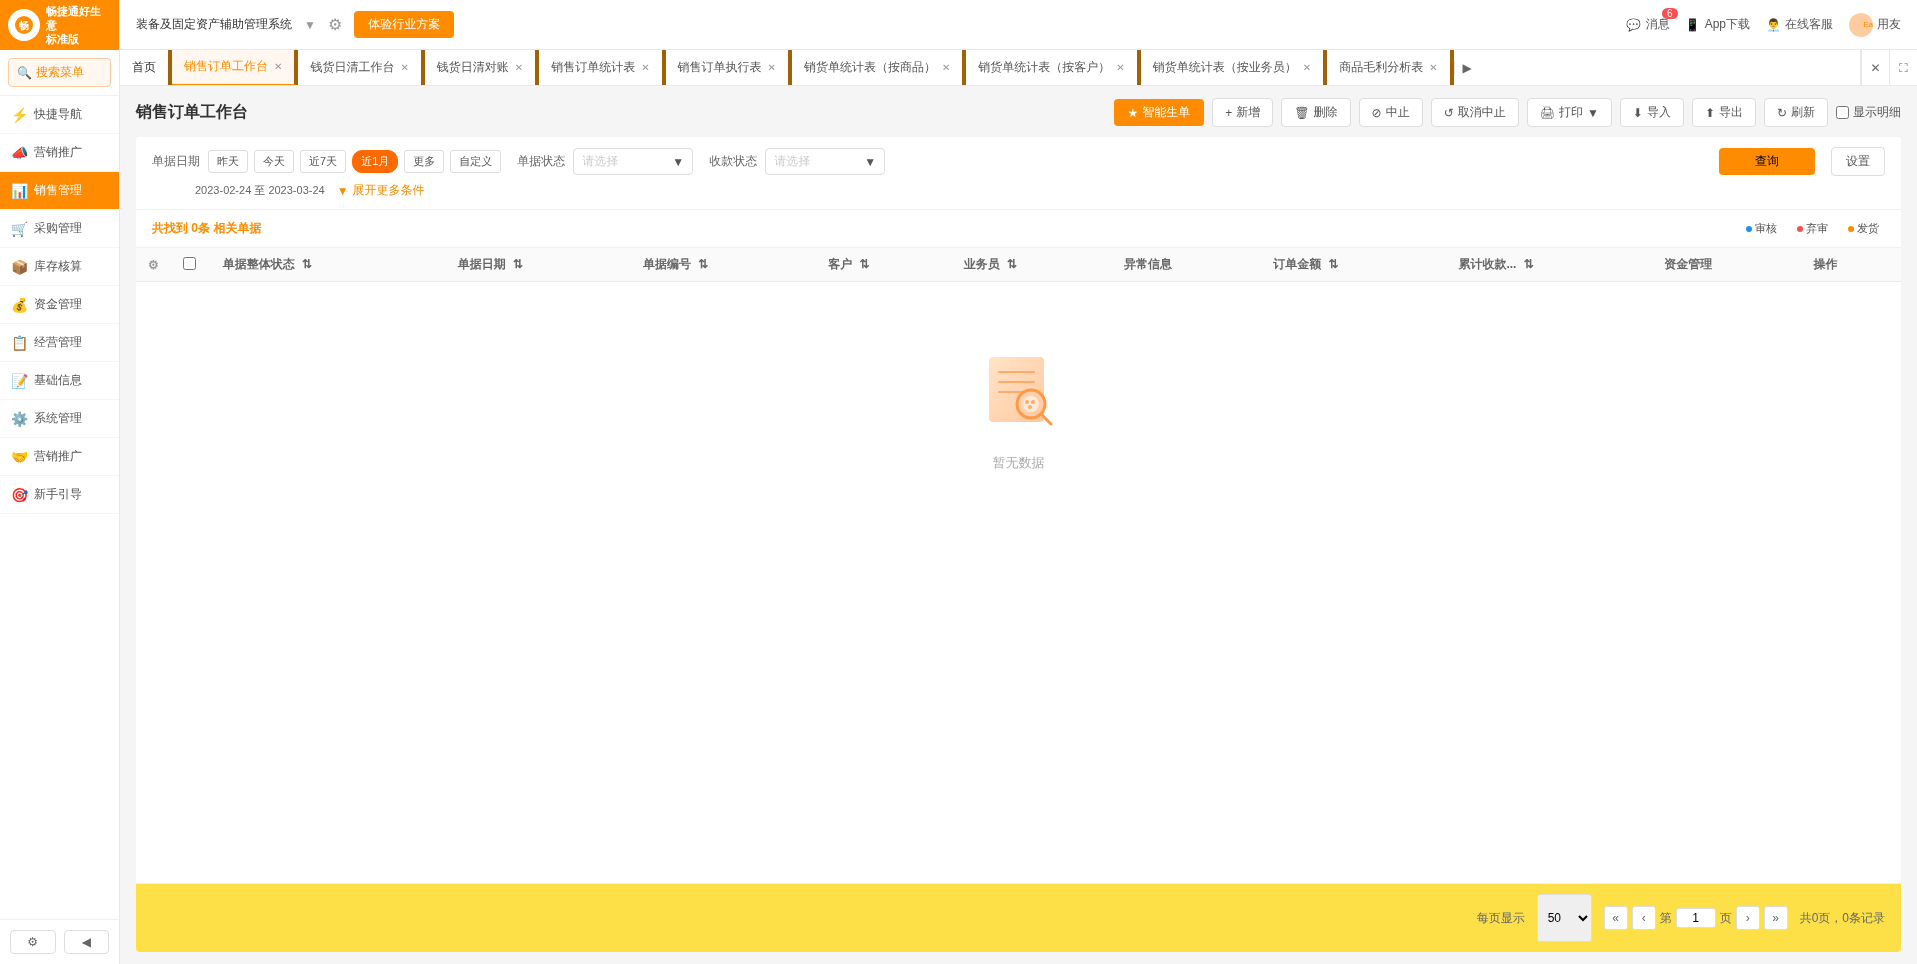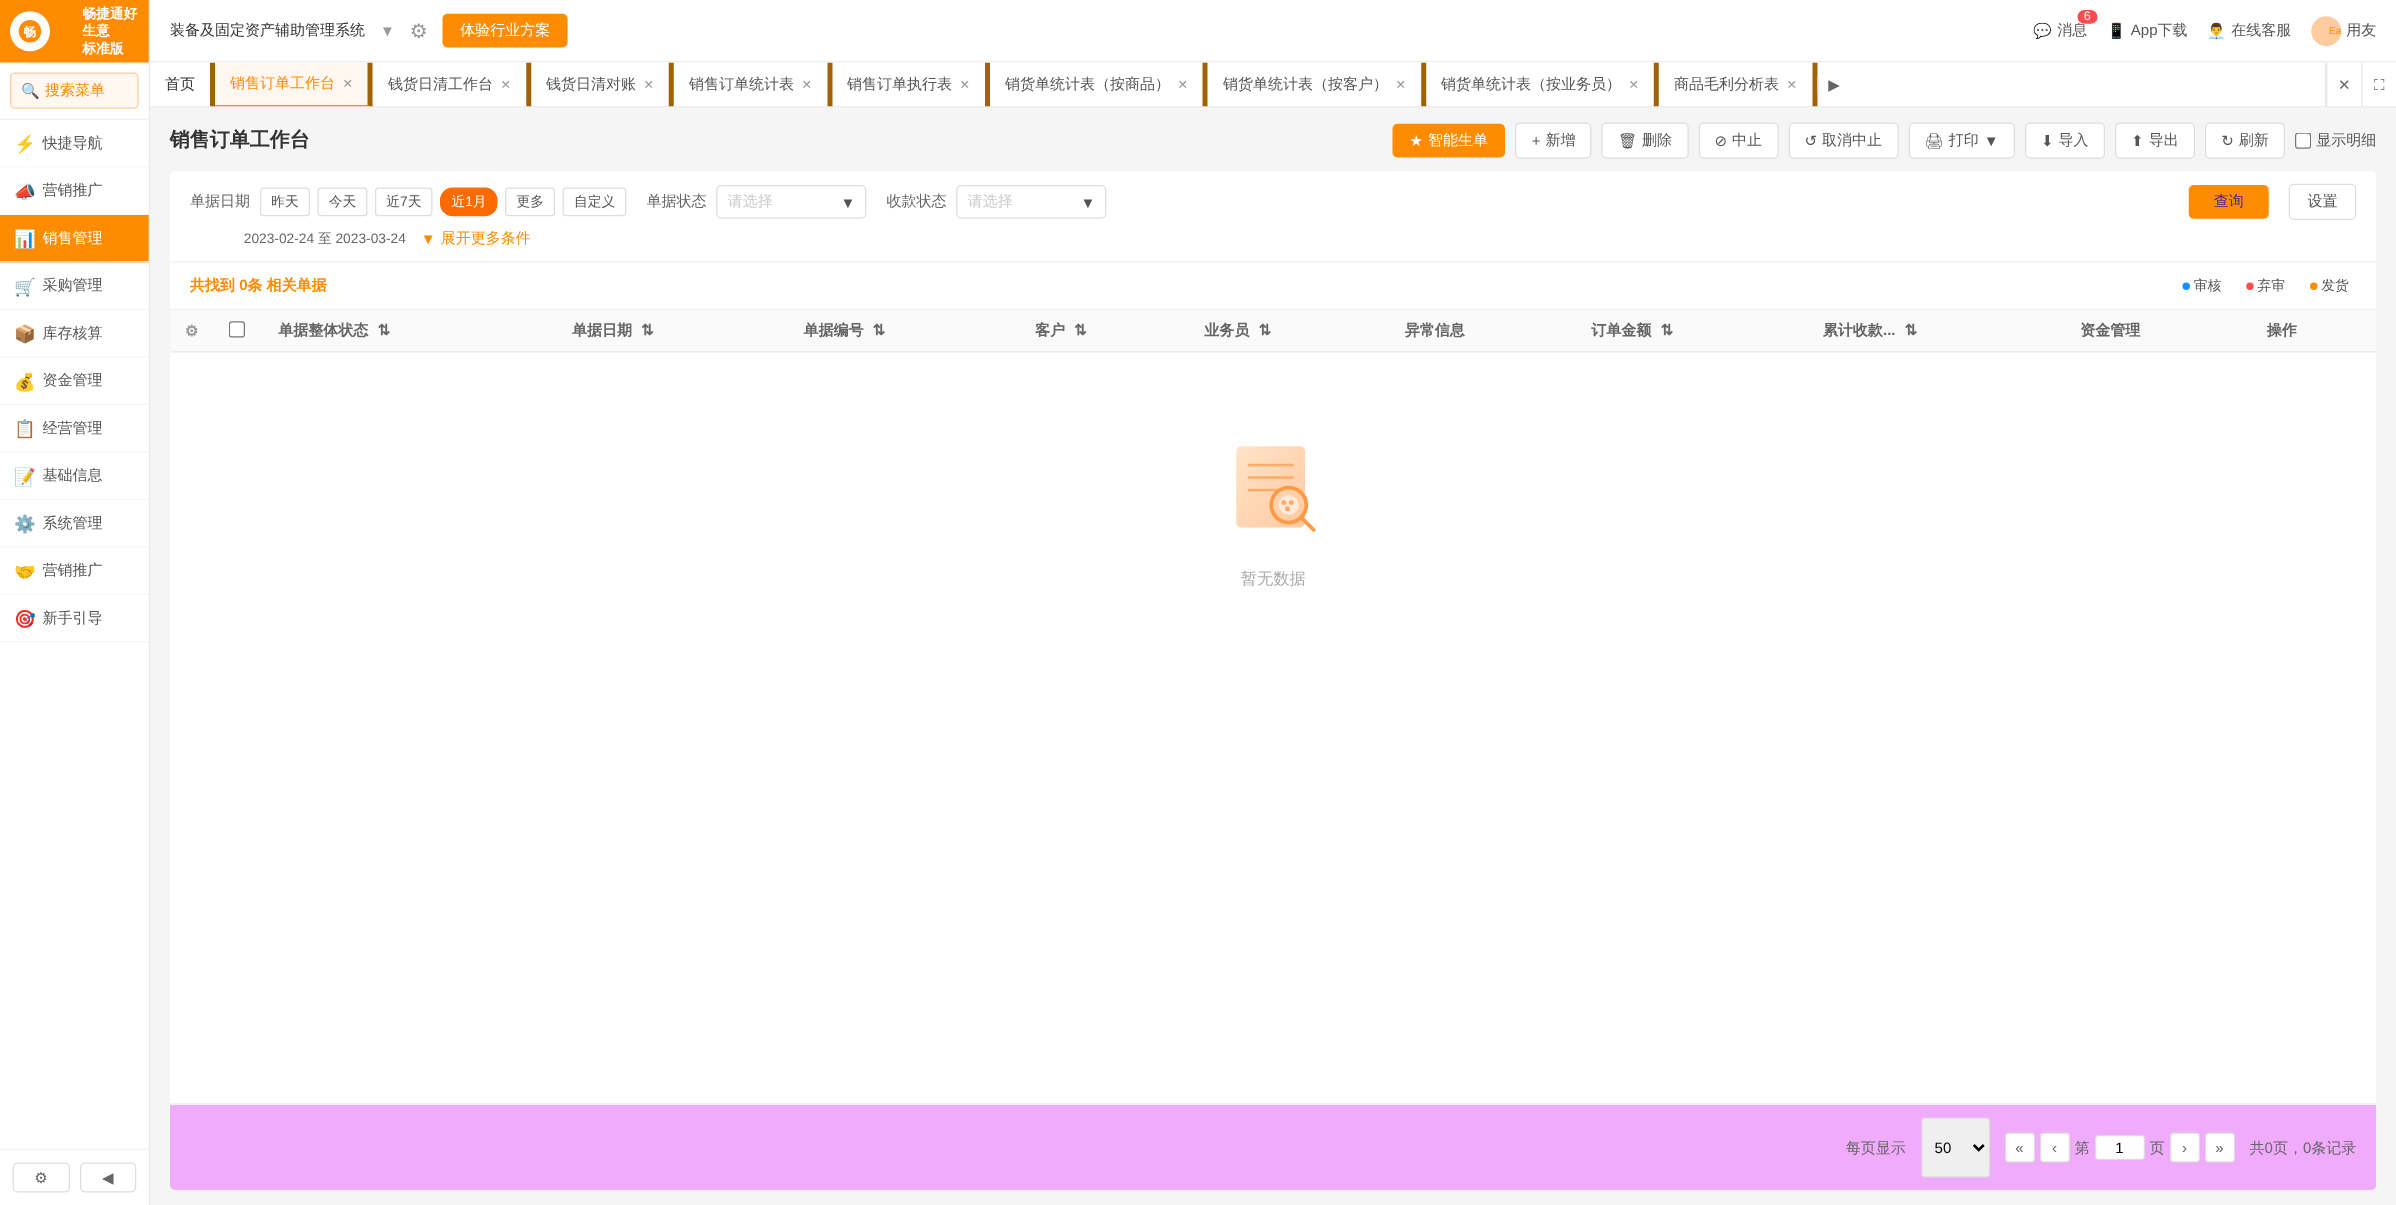--- a/index.html
+++ b/index.html
@@ -2,21 +2,21 @@
 <html><head>
   <meta charset="utf-8">
   <style>
     * { box-sizing: border-box; margin: 0; padding: 0; }
     body { font-family: 'Microsoft YaHei', Arial, sans-serif; font-size: 12px; color: #333; background: #f5f5f5; display: flex; height: 964px; overflow: hidden; }
 
     
     .sidebar { width: 120px; background: #fff; display: flex; flex-direction: column; border-right: 1px solid #e8e8e8; flex-shrink: 0; }
     .sidebar-logo { background: #ff8c00; height: 50px; display: flex; align-items: center; justify-content: center; color: #fff; font-size: 13px; font-weight: bold; padding: 8px; }
     .sidebar-logo-icon { width: 32px; height: 32px; background: #fff; border-radius: 50%; display: flex; align-items: center; justify-content: center; margin-right: 6px; flex-shrink: 0; }
-    .sidebar-logo-text { font-size: 11px; line-height: 1.3; margin-left: 20px; }
+    .sidebar-logo-text { font-size: 11px; line-height: 1.3; }
     .sidebar-search { padding: 8px; border-bottom: 1px solid #f0f0f0; }
     .sidebar-search-btn { width: 100%; background: #fff7f0; border: 1px solid #ffcca0; border-radius: 4px; padding: 5px 8px; color: #ff8c00; cursor: pointer; font-size: 12px; display: flex; align-items: center; gap: 4px; }
     .sidebar-nav-item { padding: 10px 12px; display: flex; align-items: center; gap: 6px; cursor: pointer; color: #555; border-bottom: 1px solid #f5f5f5; }
     .sidebar-nav-item.active { background: #ff8c00; color: #fff; }
     .sidebar-nav-icon { width: 16px; height: 16px; display: flex; align-items: center; justify-content: center; font-size: 14px; }
     .sidebar-bottom { margin-top: auto; padding: 10px; display: flex; gap: 8px; border-top: 1px solid #f0f0f0; }
     .sidebar-bottom-btn { flex: 1; background: none; border: 1px solid #ddd; border-radius: 4px; padding: 4px; cursor: pointer; font-size: 12px; color: #666; }
 
     
     .main { flex: 1; display: flex; flex-direction: column; overflow: hidden; }
@@ -57,21 +57,21 @@
     .filter-area { background: #fff; padding: 10px 16px; border-bottom: 1px solid #f0f0f0; }
     .filter-row { display: flex; align-items: center; gap: 16px; flex-wrap: wrap; }
     .filter-item { display: flex; align-items: center; gap: 8px; }
     .filter-label { color: #666; font-size: 12px; white-space: nowrap; }
     .filter-date-group { display: flex; align-items: center; gap: 6px; }
     .filter-date-btn { padding: 3px 8px; border: 1px solid #ddd; border-radius: 3px; cursor: pointer; font-size: 11px; color: #555; background: #fff; }
     .filter-date-btn.active { background: #ff6a00; color: #fff; border-color: #ff6a00; border-radius: 10px; }
     .filter-date-range { color: #666; font-size: 11px; margin-left: 43px; }
     .filter-select { border: 1px solid #ddd; border-radius: 4px; padding: 4px 8px; font-size: 12px; color: #555; background: #fff; min-width: 120px; cursor: pointer; display: flex; align-items: center; justify-content: space-between; gap: 8px; }
     .filter-expand { display: flex; align-items: center; gap: 4px; color: #ff8c00; cursor: pointer; font-size: 12px; }
-    .btn-query { background: #ff8c00; color: #4c1d95; border: none; border-radius: 4px; padding: 5px 20px; cursor: pointer; font-size: 12px; }
+    .btn-query { background: #ff8c00; color: #000000; border: none; border-radius: 4px; padding: 5px 36px; cursor: pointer; font-size: 12px; }
     .btn-setting { background: #fff; color: #555; border: 1px solid #ddd; border-radius: 4px; padding: 5px 14px; cursor: pointer; font-size: 12px; }
     .table-toolbar { padding: 8px 16px; display: flex; align-items: center; justify-content: space-between; border-bottom: 1px solid #f0f0f0; }
     .table-count { font-size: 12px; color: #666; }
     .table-count span { color: #ff8c00; font-weight: bold; }
     .table-batch-actions { display: flex; gap: 8px; }
     .batch-btn { display: flex; align-items: center; gap: 3px; color: #555; font-size: 11px; cursor: pointer; padding: 3px 6px; }
     .batch-btn .dot { width: 6px; height: 6px; border-radius: 50%; display: inline-block; }
     .dot-blue { background: #1890ff; }
     .dot-red { background: #ff4d4f; }
     .dot-orange { background: #ff8c00; }
@@ -84,21 +84,21 @@
     tbody td { border-bottom: 1px solid #f5f5f5; padding: 8px 12px; font-size: 12px; }
     .checkbox-col { width: 40px; }
     .settings-col { width: 30px; }
 
     
     .empty-state { display: flex; flex-direction: column; align-items: center; justify-content: center; padding: 60px 0; }
     .empty-icon { width: 100px; height: 100px; position: relative; }
     .empty-text { color: #aaa; font-size: 13px; margin-top: 12px; }
 
     
-    .pagination { padding: 10px 16px; display: flex; align-items: center; justify-content: flex-end; border-top: 1px solid #f0f0f0; gap: 12px; background: #f0abfc; }
+    .pagination { padding: 10px 16px; display: flex; align-items: center; justify-content: flex-end; border-top: 1px solid #f0f0f0; gap: 12px; background: #fde047; }
     .page-size-label { color: #666; font-size: 12px; }
     .page-size-select { border: 1px solid #ddd; border-radius: 3px; padding: 15px 6px; font-size: 12px; }
     .page-nav { display: flex; align-items: center; gap: 4px; }
     .page-nav-btn { width: 24px; height: 24px; display: flex; align-items: center; justify-content: center; border: 1px solid #ddd; border-radius: 3px; cursor: pointer; color: #666; font-size: 12px; background: #fff; }
     .page-info { display: flex; align-items: center; gap: 4px; font-size: 12px; color: #666; }
     .page-input { width: 40px; border: 1px solid #ddd; border-radius: 3px; padding: 2px 4px; text-align: center; font-size: 12px; }
     .total-count { color: #666; font-size: 12px; }
 
     
     ::-webkit-scrollbar { width: 6px; height: 6px; }

